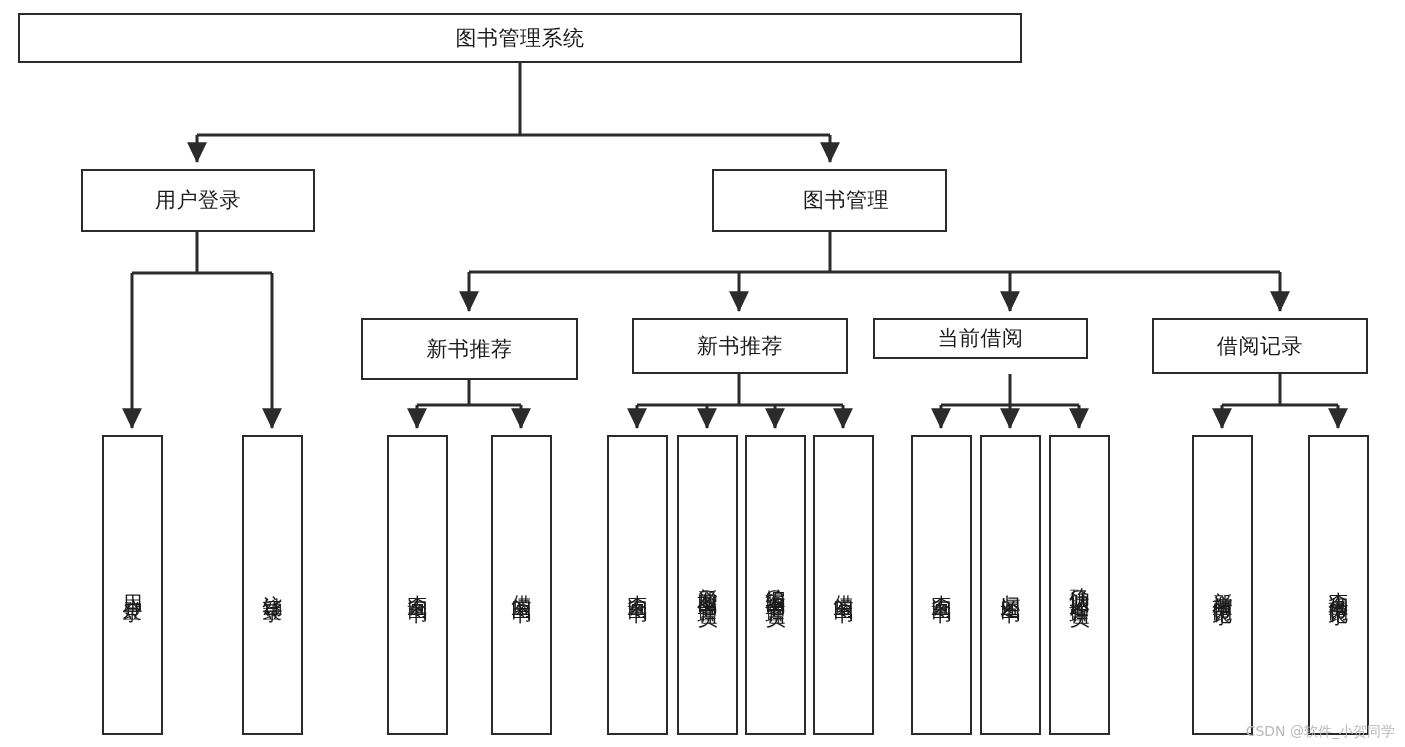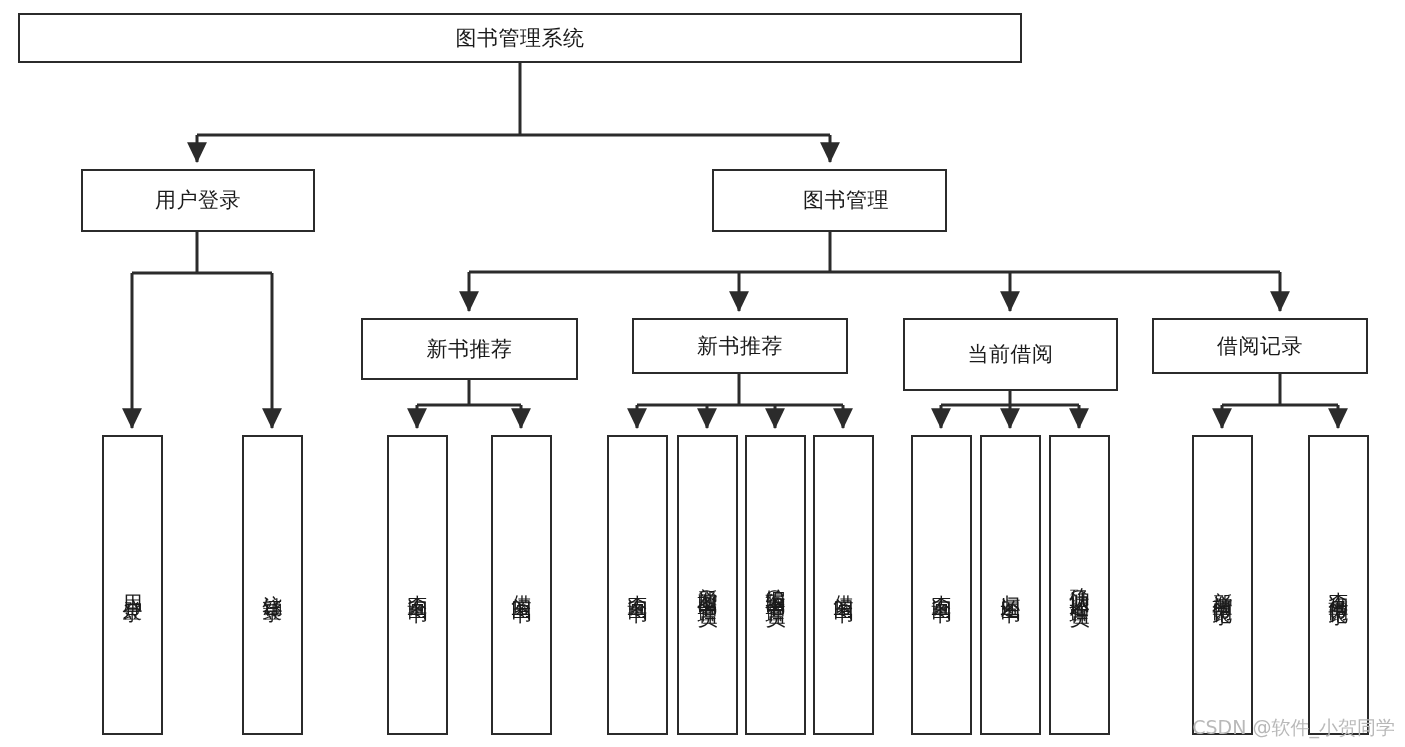--- a/index.html
+++ b/index.html
@@ -46,21 +46,21 @@
     writing-mode: vertical-rl;
     text-orientation: upright;
     letter-spacing: 3px;
     white-space: normal;
     font-size: 20px;
   }
   .watermark {
     position: absolute;
     right: 10px;
     bottom: 6px;
-    font-size: 19px;
+    font-size: 14px;
     color: #b9b9b9;
     z-index: 5;
     white-space: nowrap;
     font-family: "DejaVu Sans", "Liberation Sans", sans-serif;
   }
 </style>
 </head>
 <body>
 
 <div id="canvas">
@@ -126,21 +126,21 @@
   <div class="node" style="left:712px; top:169px; width:235px; height:63px;padding-left:33px;">
     <span class="node-label">图书管理</span>
   </div>
 
   <div class="node" style="left:361px; top:318px; width:217px; height:62px;">
     <span class="node-label">新书推荐</span>
   </div>
   <div class="node" style="left:632px; top:318px; width:216px; height:56px;">
     <span class="node-label">新书推荐</span>
   </div>
-  <div class="node" style="left:903px; top:318px; width:215px; height:73px;">
+  <div class="node" style="left:873px; top:318px; width:215px; height:41px;">
     <span class="node-label">当前借阅</span>
   </div>
   <div class="node" style="left:1152px; top:318px; width:216px; height:56px;">
     <span class="node-label">借阅记录</span>
   </div>
 
   <div class="node vertical" style="left:102px; top:435px; width:61px; height:300px;">
     <span class="node-label">用户登录</span>
   </div>
   <div class="node vertical" style="left:242px; top:435px; width:61px; height:300px;">

